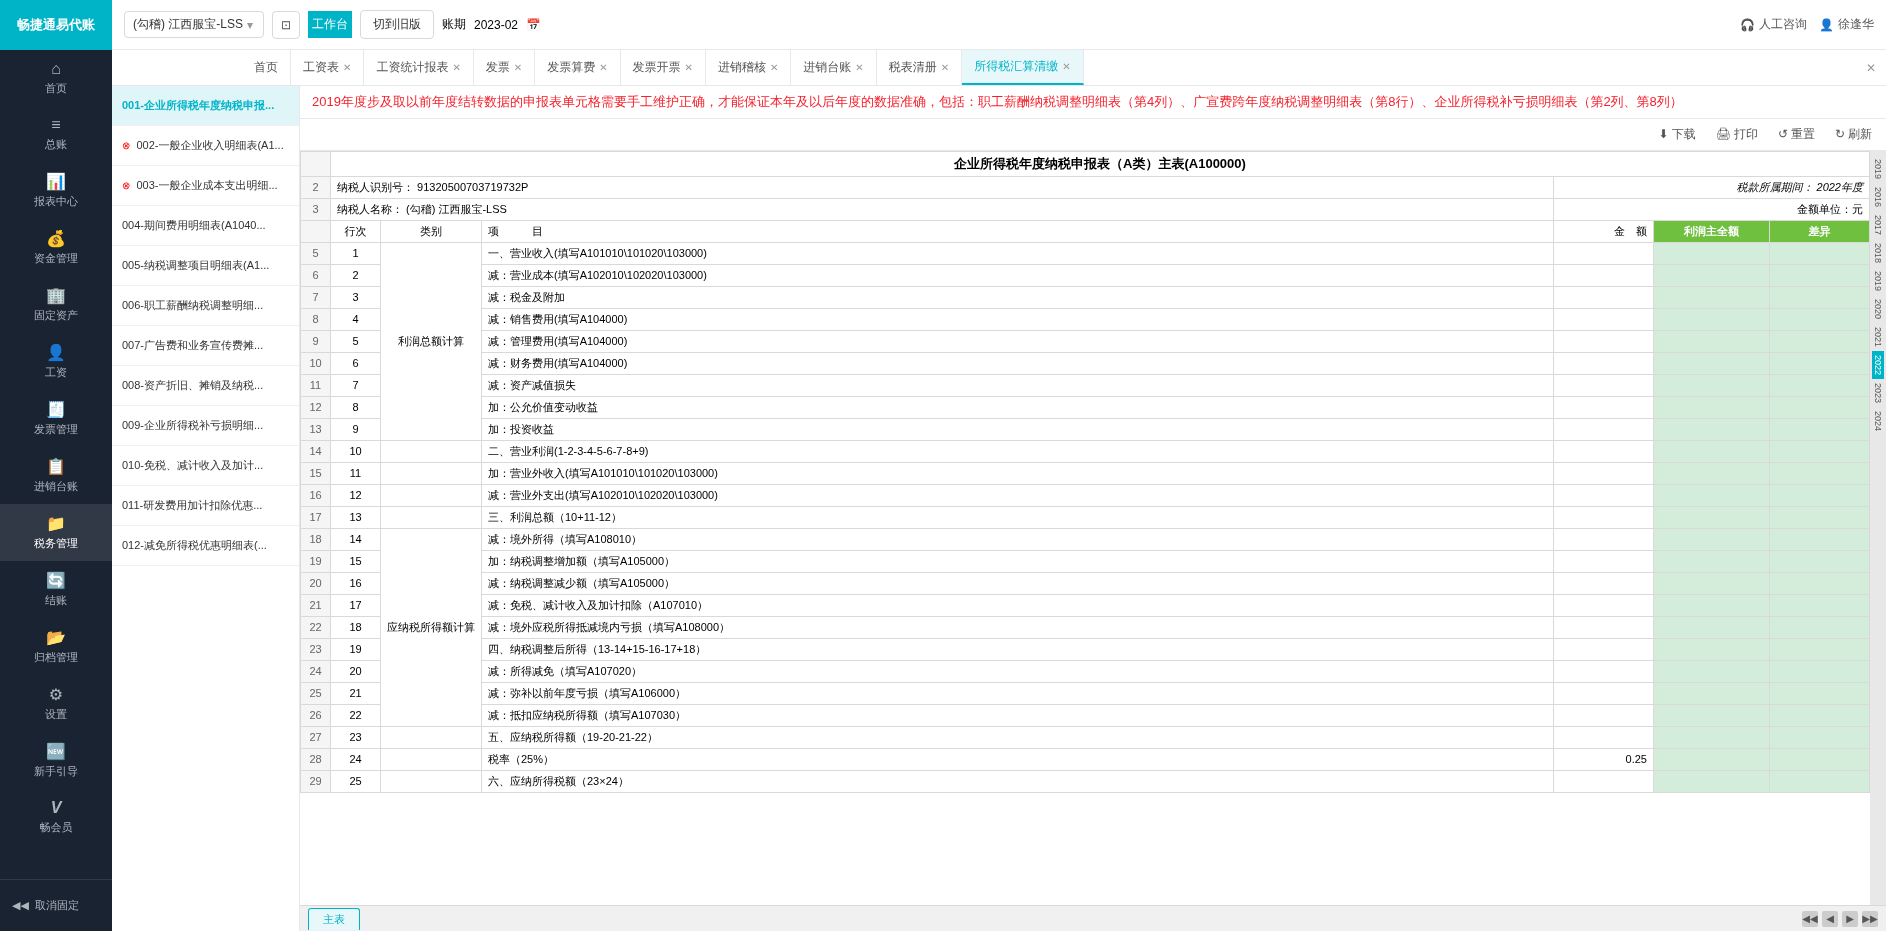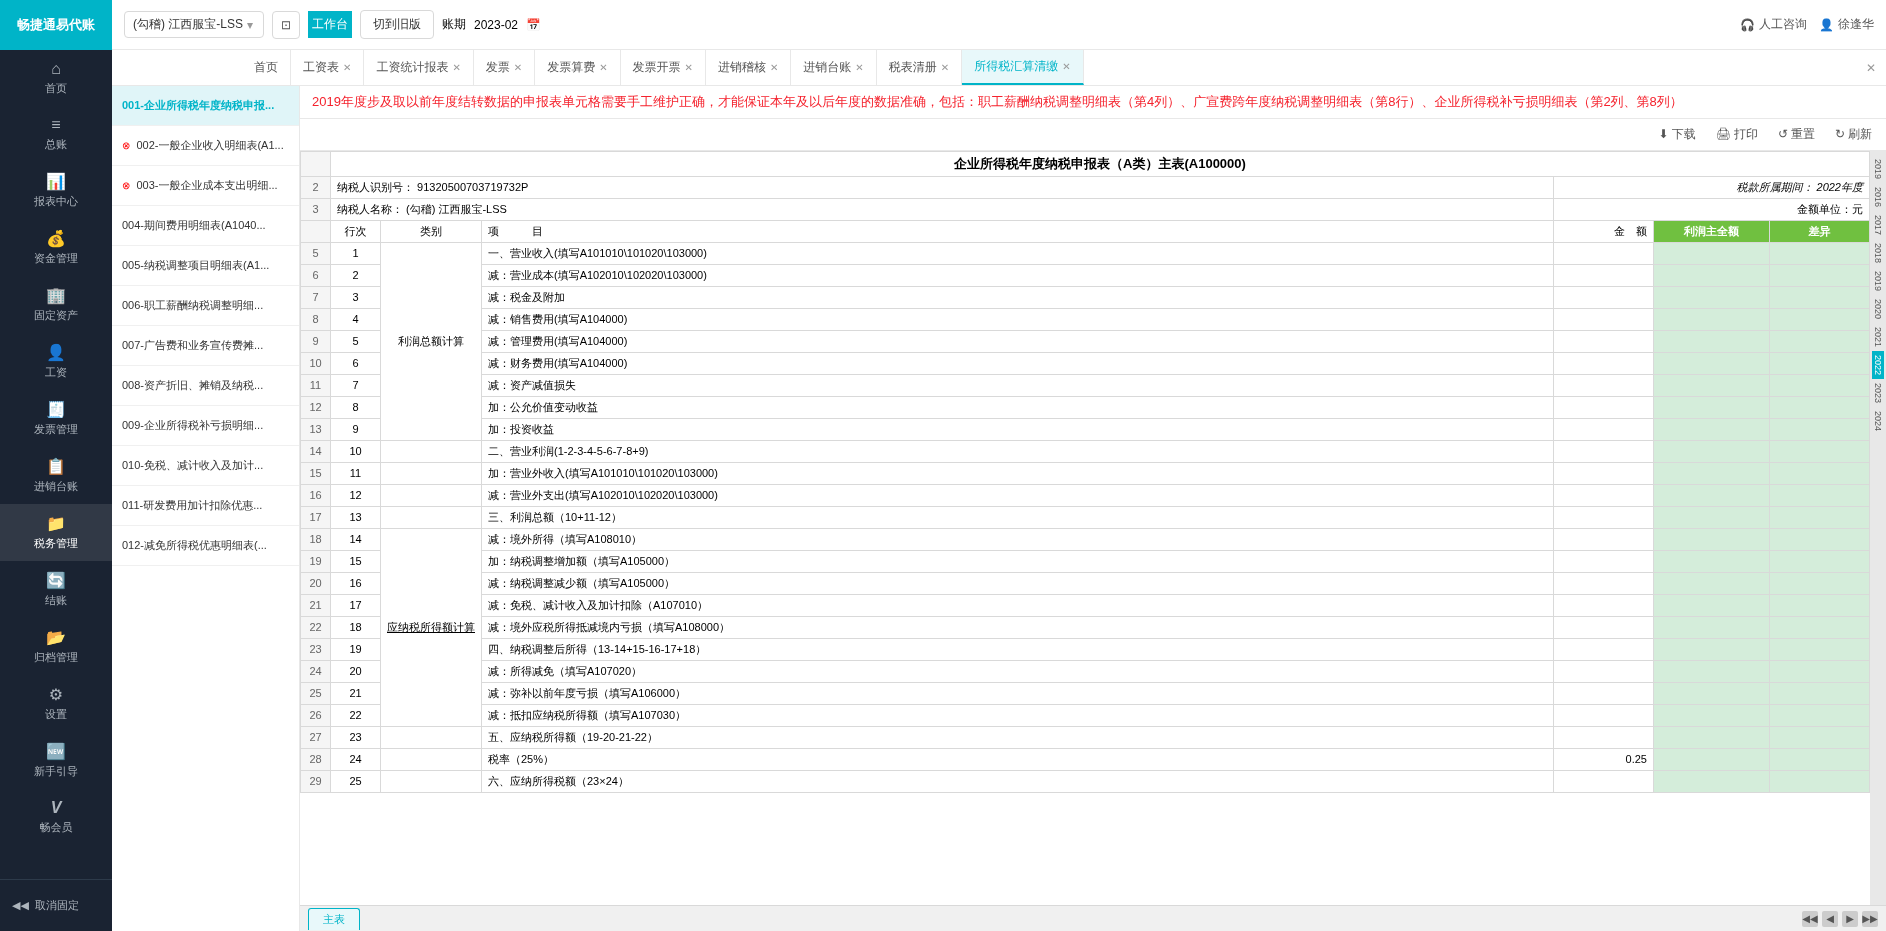--- a/index.html
+++ b/index.html
@@ -438,21 +438,21 @@
                 <td class="col-a">13</td>
                 <td class="col-b"></td>
                 <td class="col-c">三、利润总额（10+11-12）</td>
                 <td class="col-d"></td>
                 <td class="col-e"></td>
                 <td class="col-f"></td>
               </tr>
               <tr>
                 <td class="row-num">18</td>
                 <td class="col-a">14</td>
-                <td class="col-b" rowspan="9" style="vertical-align:middle;text-decoration:underline;">应纳税所得额计算</td>
+                <td class="col-b" rowspan="9" style="vertical-align:middle;">应纳税所得额计算</td>
                 <td class="col-c">减：境外所得（填写A108010）</td>
                 <td class="col-d"></td>
                 <td class="col-e"></td>
                 <td class="col-f"></td>
               </tr>
               <tr>
                 <td class="row-num">19</td>
                 <td class="col-a">15</td>
                 <td class="col-c">加：纳税调整增加额（填写A105000）</td>
                 <td class="col-d"></td>

